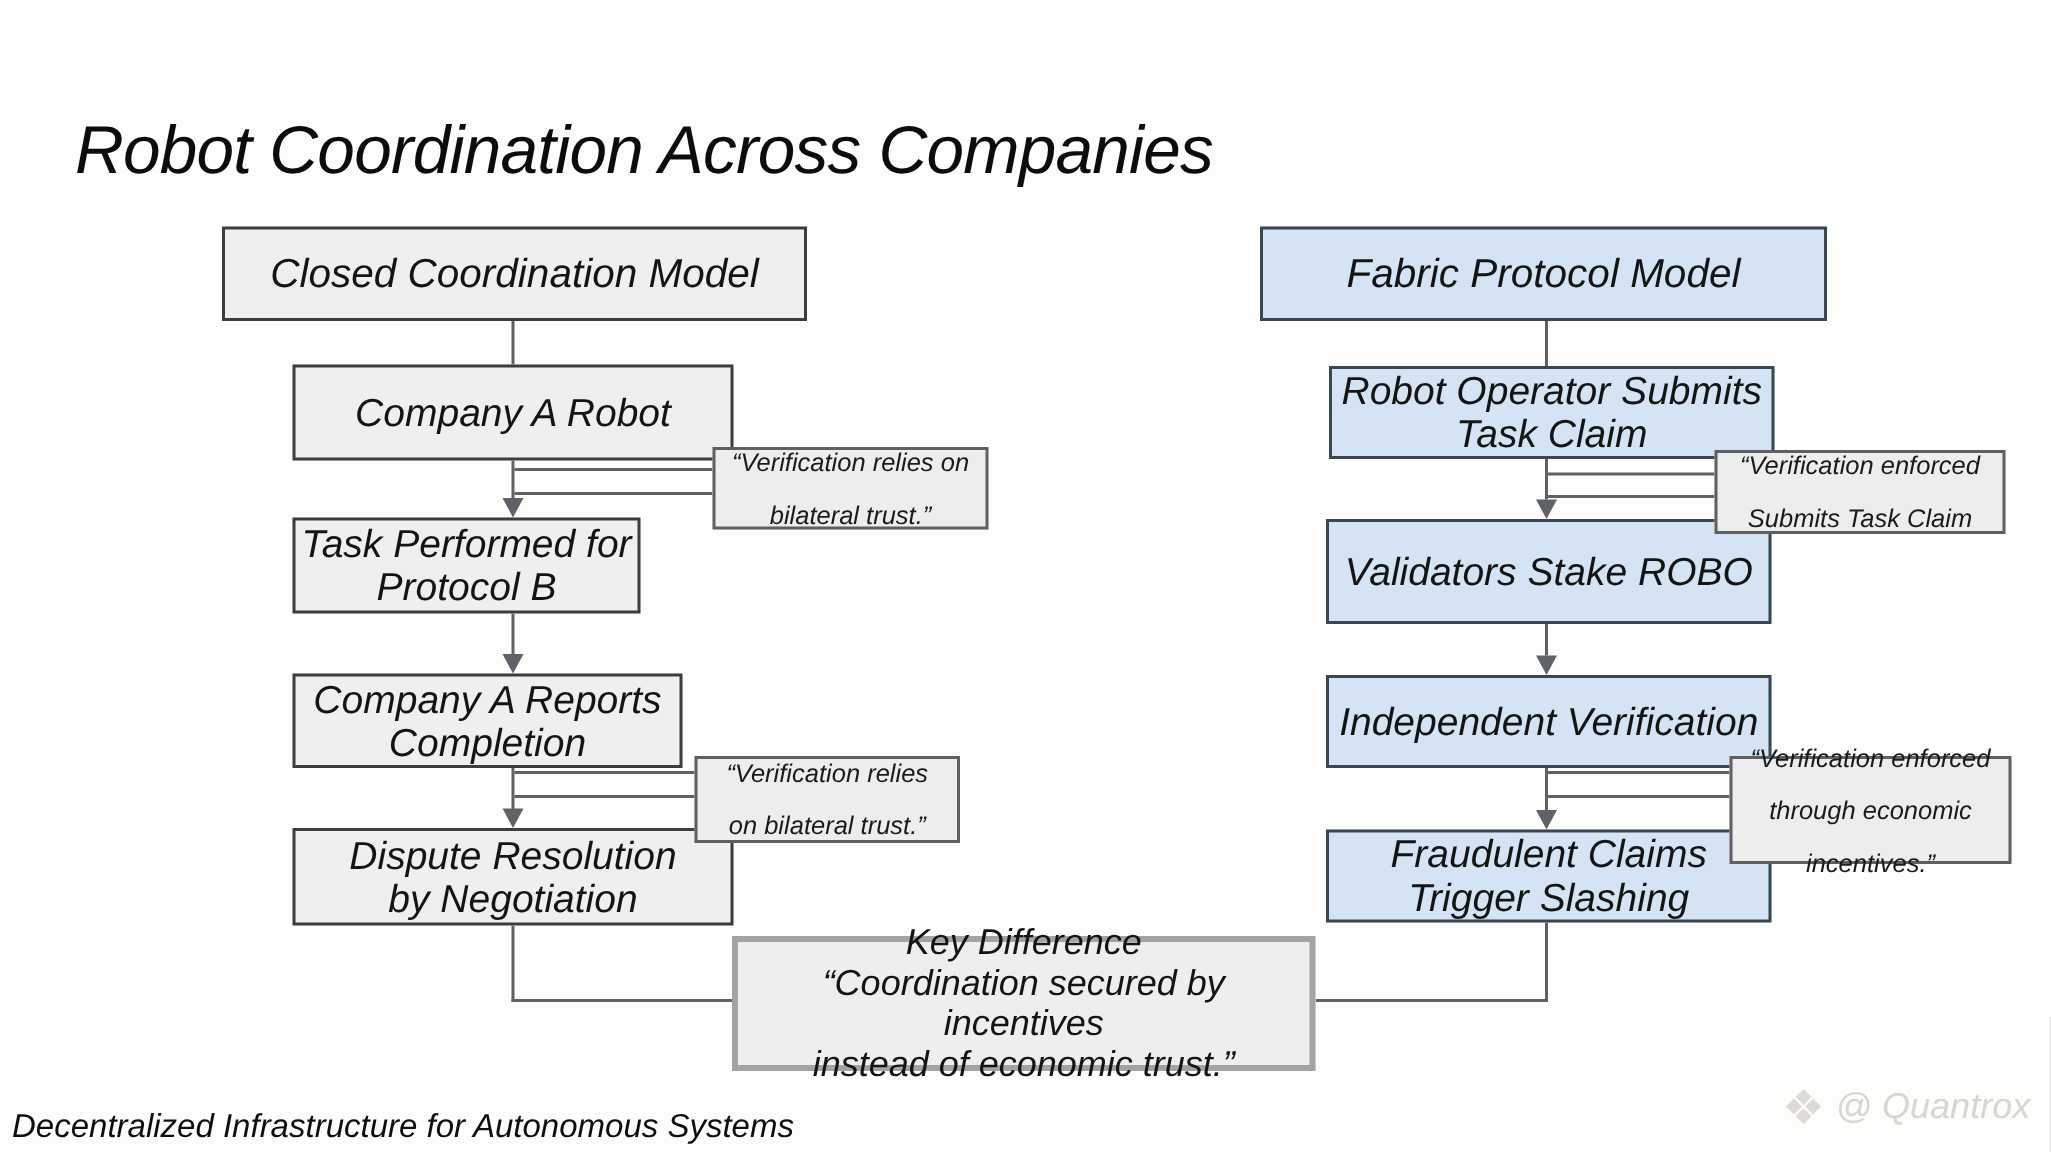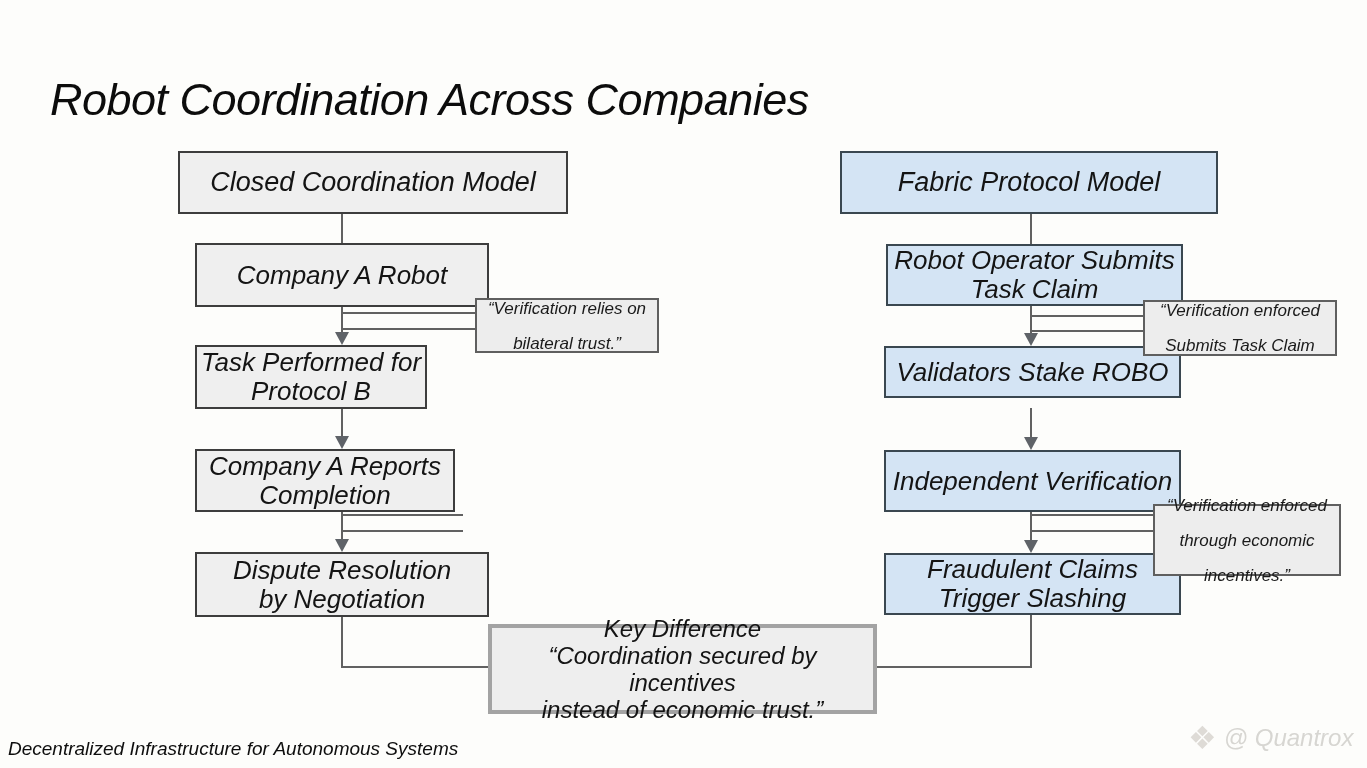--- a/index.html
+++ b/index.html
@@ -35,37 +35,37 @@
   .vline,.hline{position:absolute;background:#616161;z-index:1;}
   .vline{width:2px;}
   .hline{height:2px;}
   .arrow{
     position:absolute;width:0;height:0;z-index:1;
     border-left:7px solid transparent;border-right:7px solid transparent;
     border-top:13px solid #5f6368;
   }
   .caption{
     position:absolute;left:8px;top:738px;
-    font-size:19px;color:#0e0e0e;
+    font-size:22px;color:#0e0e0e;
   }
   .watermark{
     position:absolute;left:1188px;top:722px;display:flex;align-items:center;
     color:#d8d8d4;z-index:4;
   }
   .wm-icon{font-size:32px;line-height:32px;color:#dedbd6;}
   .wm-text{font-size:24px;margin-left:7px;color:#d7d6d2;}
 </style>
 </head>
 <body>
 
 <div class="stage">
 
   <h1 class="title">Robot Coordination Across Companies</h1>
 
-  <div class="box main hdr gray" style="left:148px;top:151px;width:390px;height:63px;margin-left:30px;">
+  <div class="box main hdr gray" style="left:148px;top:151px;width:390px;height:63px;">
     <div>Closed Coordination Model</div>
   </div>
 
   <div class="box main gray" style="left:195px;top:243px;width:294px;height:64px;">
     <div>Company A Robot</div>
   </div>
 
   <div class="box main gray" style="left:195px;top:345px;width:232px;height:64px;">
     <div>Task Performed for</div>
     <div>Protocol B</div>
@@ -78,31 +78,35 @@
 
   <div class="box main gray" style="left:195px;top:552px;width:294px;height:65px;">
     <div>Dispute Resolution</div>
     <div>by Negotiation</div>
   </div>
 
   <div class="box note" style="left:475px;top:298px;width:184px;height:55px;">
     <div>“Verification relies on</div>
     <div>bilateral trust.”</div>
   </div>
+  <div class="box note" style="left:463px;top:504px;width:177px;height:58px;">
+    <div>“Verification relies</div>
+    <div>on bilateral trust.”</div>
+  </div>
 
   <div class="box main hdr blue" style="left:840px;top:151px;width:378px;height:63px;">
     <div>Fabric Protocol Model</div>
   </div>
 
   <div class="box main blue" style="left:886px;top:244px;width:297px;height:62px;">
     <div>Robot Operator Submits</div>
     <div>Task Claim</div>
   </div>
 
-  <div class="box main blue" style="left:884px;top:346px;width:297px;height:52px;">
+  <div class="box main blue" style="left:884px;top:346px;width:297px;height:70px;">
     <div>Validators Stake ROBO</div>
   </div>
 
   <div class="box main blue" style="left:884px;top:450px;width:297px;height:62px;">
     <div>Independent Verification</div>
   </div>
 
   <div class="box main blue" style="left:884px;top:553px;width:297px;height:62px;">
     <div>Fraudulent Claims</div>
     <div>Trigger Slashing</div>

